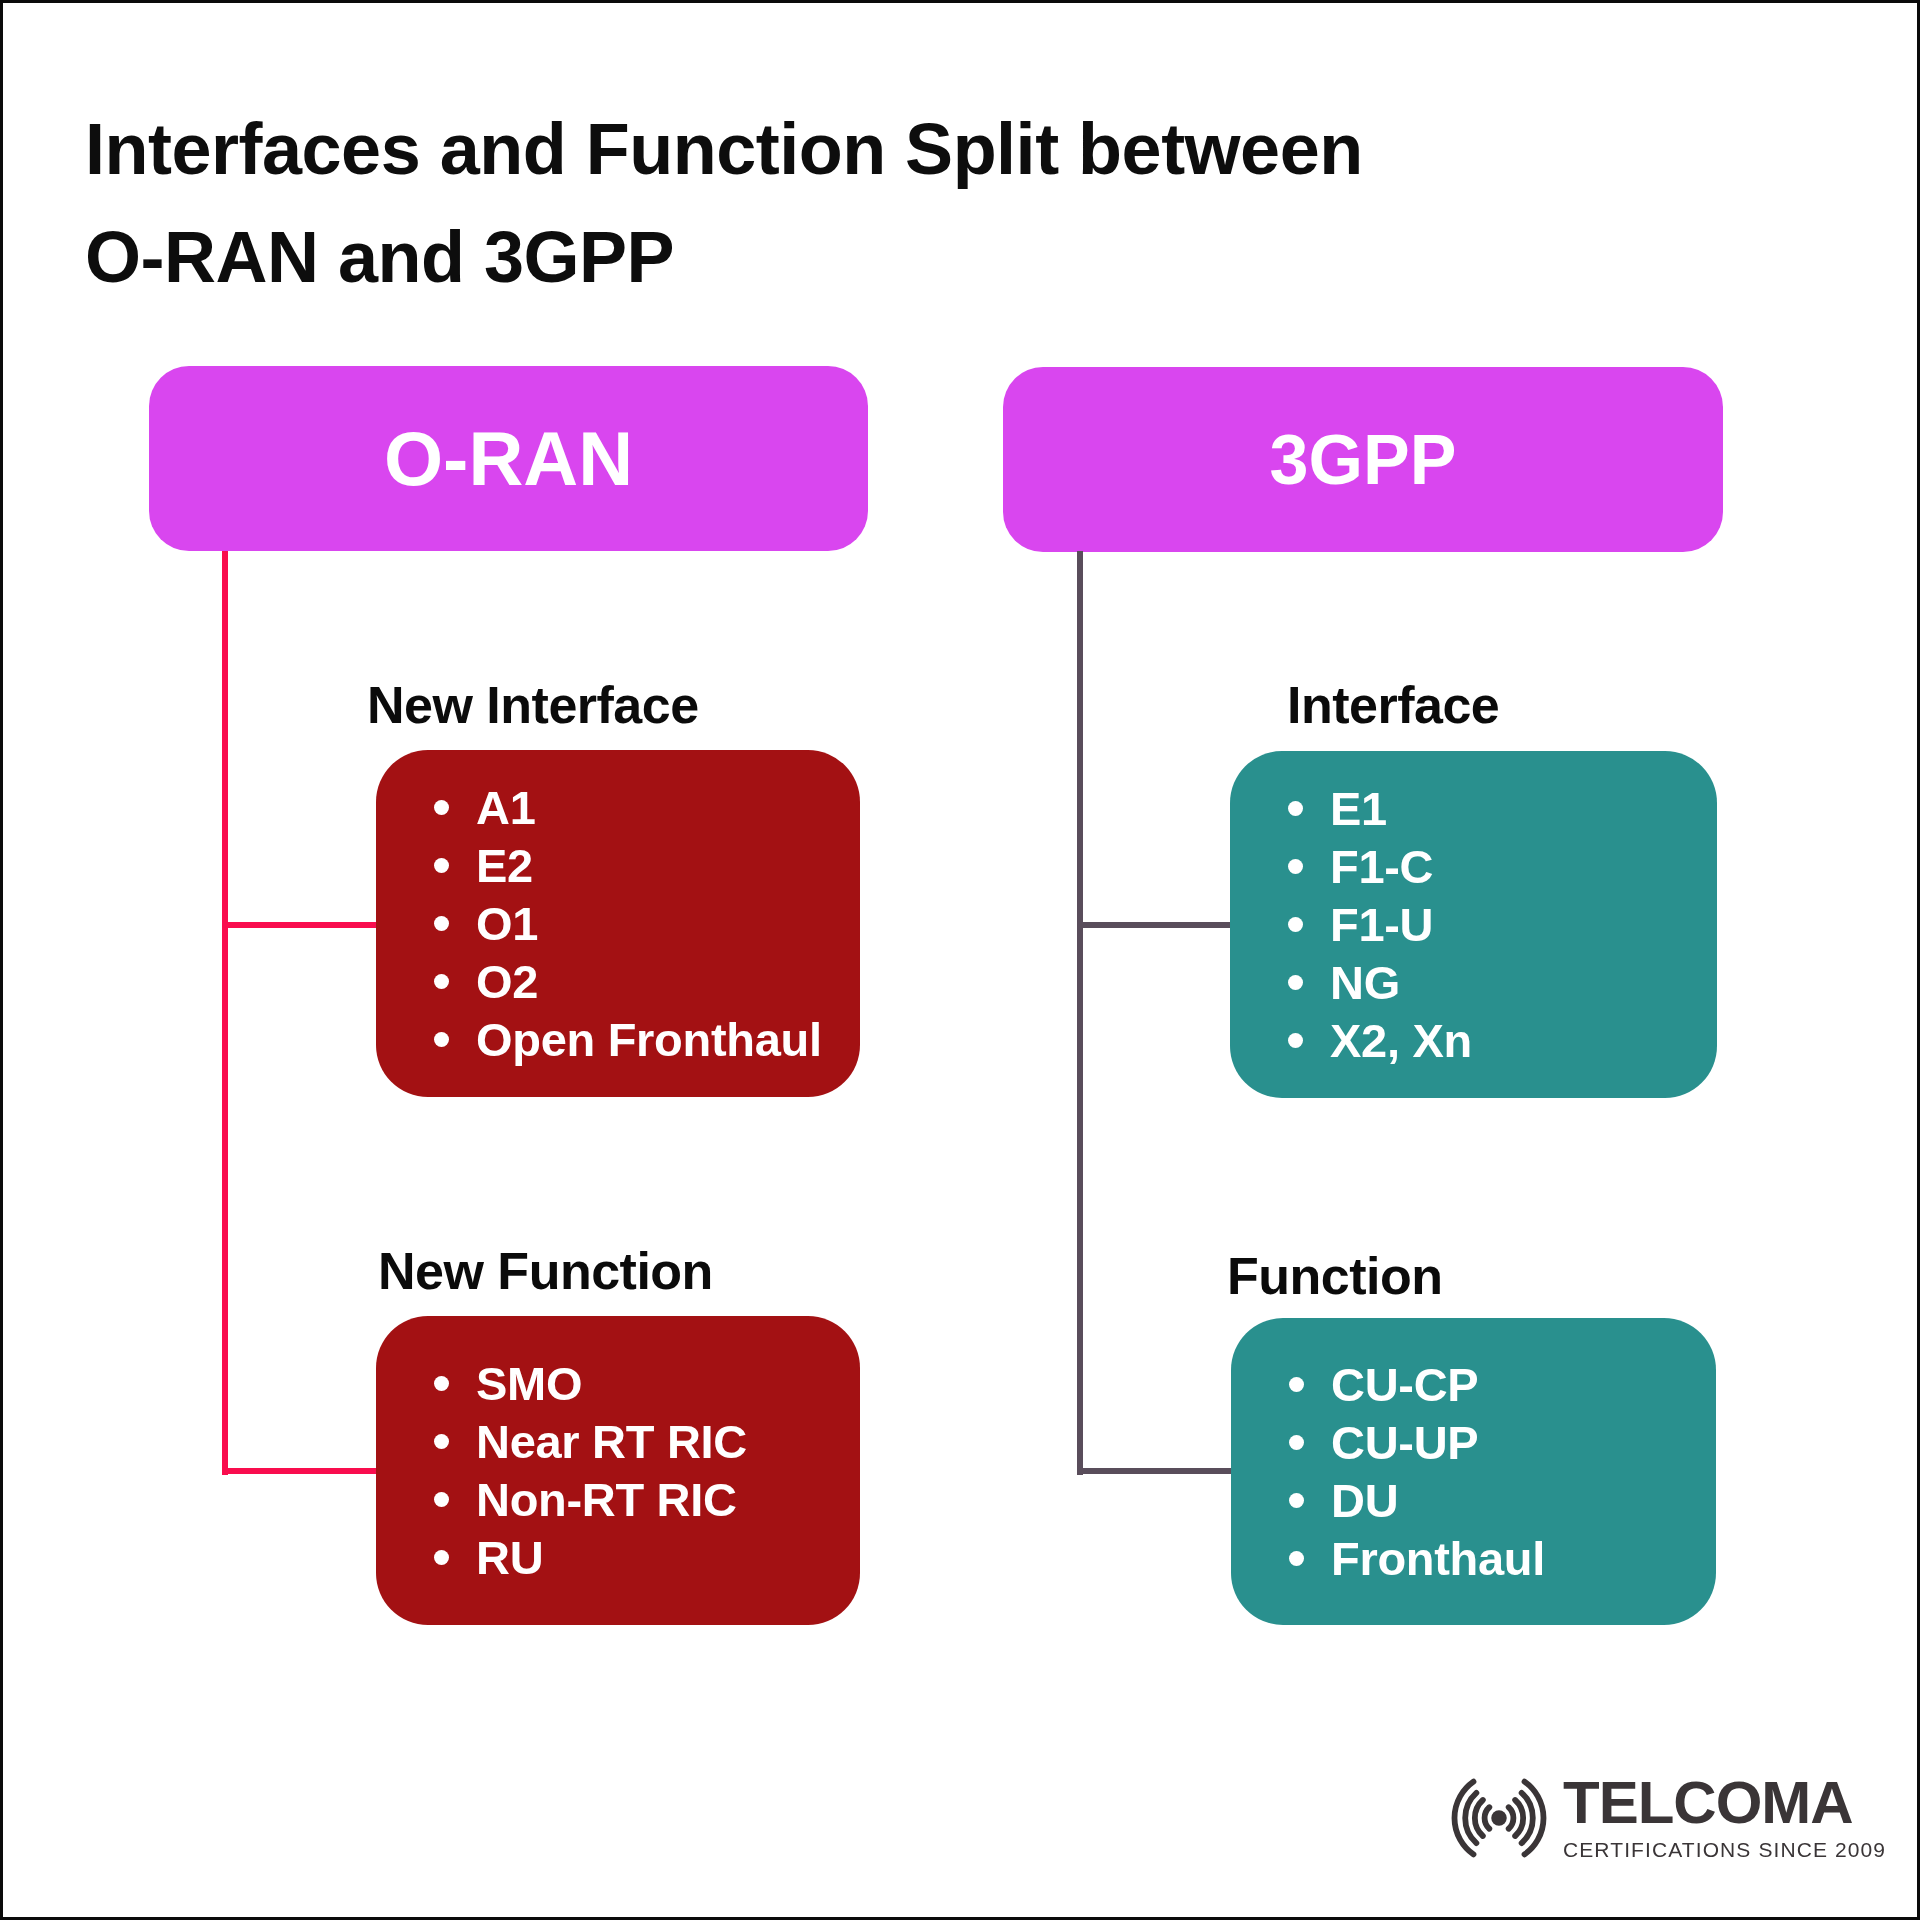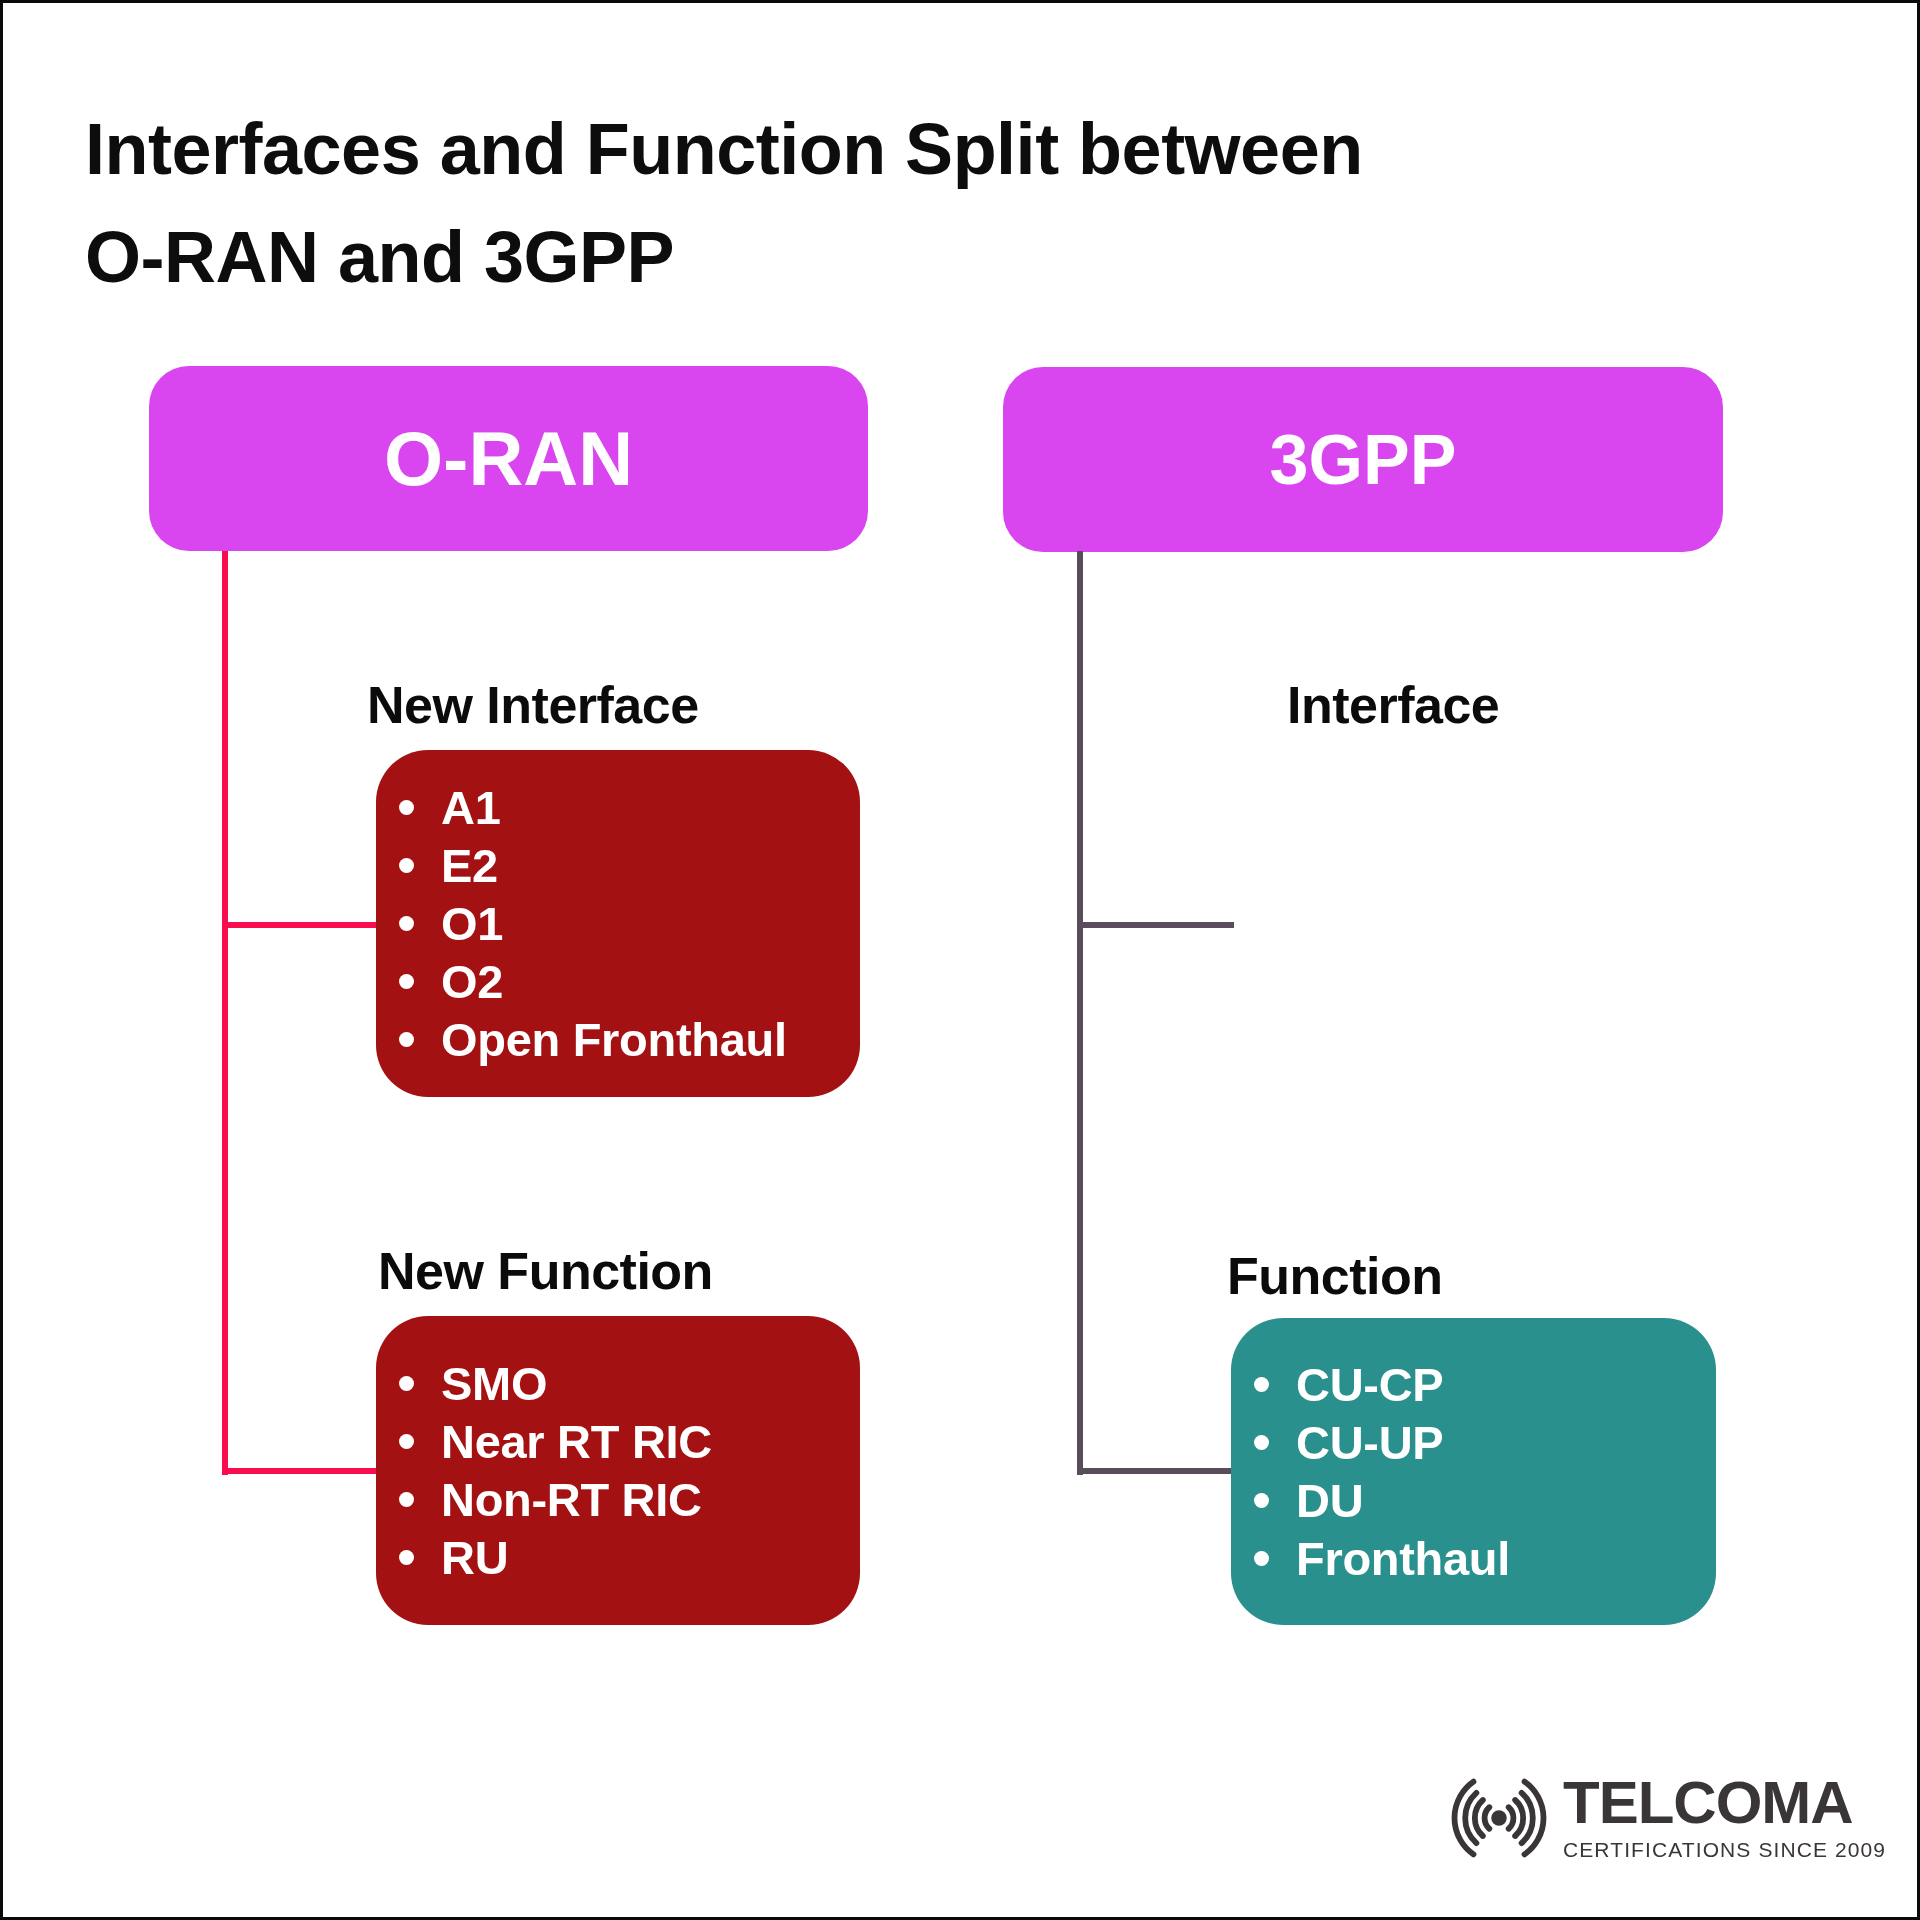--- a/index.html
+++ b/index.html
@@ -42,21 +42,21 @@
     display:flex; flex-direction:column; justify-content:center;
   }
   .card-red  { background:#a31113; }
   .card-teal { background:#29908e; }
   .box-oran-if { left:373px; top:747px; width:484px; height:347px; }
   .box-3gpp-if { left:1227px; top:748px; width:487px; height:347px; }
   .box-oran-fn { left:373px; top:1313px; width:484px; height:309px; }
   .box-3gpp-fn { left:1228px; top:1315px; width:485px; height:307px; }
   .li {
     display:flex; align-items:center; height:58px;
-    padding-left:23px; font-size:47px; font-weight:700; letter-spacing:-0.3px;
+    padding-left:58px; font-size:47px; font-weight:700; letter-spacing:-0.3px;
   }
   .dot {
     width:15px; height:15px; border-radius:50%; background:#ffffff;
     margin-right:27px; flex:0 0 auto;
   }
   .logo {
     position:absolute; left:1438px; top:1770px;
     display:flex; align-items:center; color:#3a3537;
   }
   .logo svg { display:block; }
@@ -109,20 +109,42 @@
     <div class="li">
         <span class="dot"></span>
         <span>O2</span>
       </div>
     <div class="li">
         <span class="dot"></span>
         <span>Open Fronthaul</span>
       </div>
   </div>
 
+  <div class="card card-teal box-3gpp-if">
+    <div class="li">
+        <span class="dot"></span>
+        <span>E1</span>
+      </div>
+    <div class="li">
+        <span class="dot"></span>
+        <span>F1-C</span>
+      </div>
+    <div class="li">
+        <span class="dot"></span>
+        <span>F1-U</span>
+      </div>
+    <div class="li">
+        <span class="dot"></span>
+        <span>NG</span>
+      </div>
+    <div class="li">
+        <span class="dot"></span>
+        <span>X2, Xn</span>
+      </div>
+  </div>
 
   <div class="card card-red box-oran-fn">
     <div class="li">
         <span class="dot"></span>
         <span>SMO</span>
       </div>
     <div class="li">
         <span class="dot"></span>
         <span>Near RT RIC</span>
       </div>

